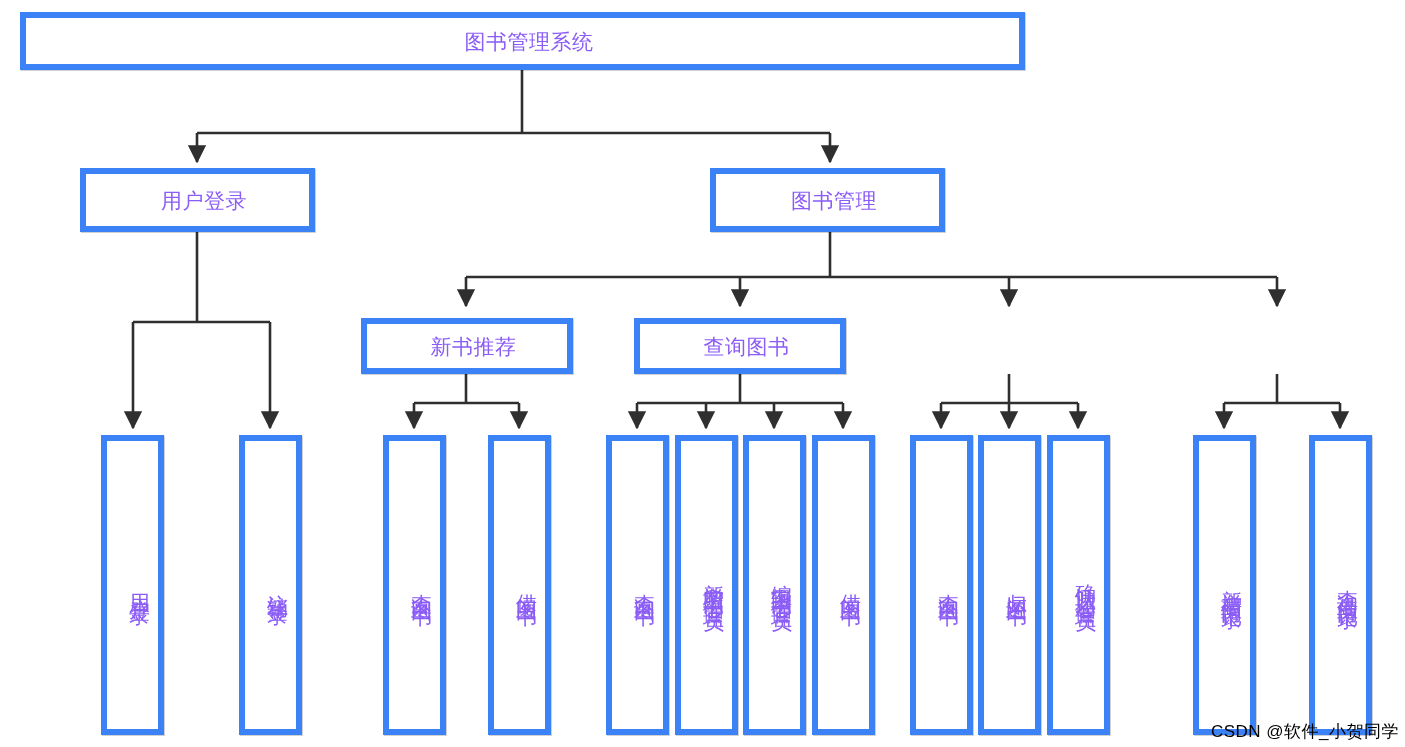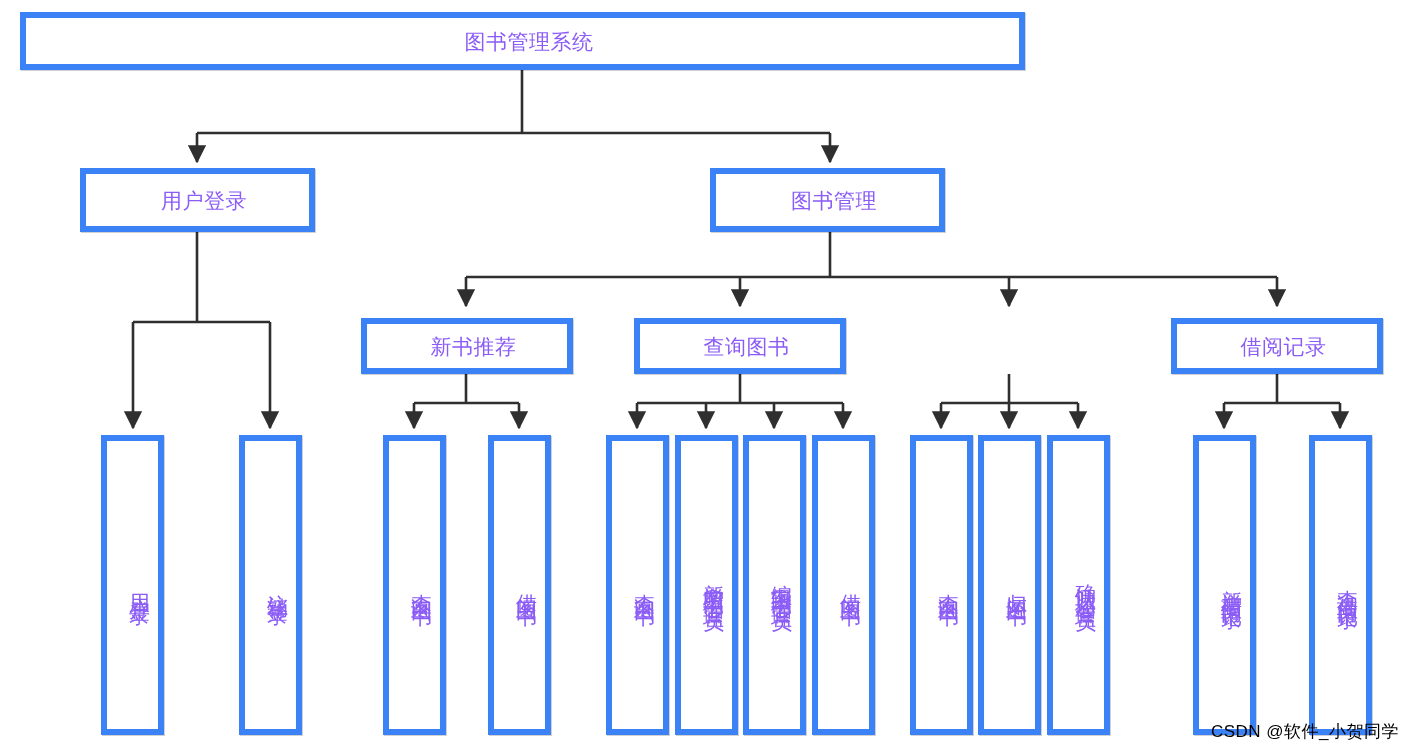--- a/index.html
+++ b/index.html
@@ -140,23 +140,20 @@
   <div class="node horizontal" style="left:710px; top:168px; width:235px; height:64px;">
     <span class="label">图书管理</span>
   </div>
 
   <div class="node horizontal" style="left:361px; top:318px; width:212px; height:56px;">
     <span class="label">新书推荐</span>
   </div>
   <div class="node horizontal" style="left:634px; top:318px; width:212px; height:56px;">
     <span class="label">查询图书</span>
   </div>
-  <div class="node horizontal" style="left:1171px; top:318px; width:212px; height:56px;">
-    <span class="label">借阅记录</span>
-  </div>
 
   <div class="node vertical" style="left:101px; top:435px; width:63px; height:300px;">
     <span class="label">用户登录</span>
   </div>
   <div class="node vertical" style="left:239px; top:435px; width:63px; height:300px;">
     <span class="label">注销登录</span>
   </div>
 
   <div class="node vertical" style="left:383px; top:435px; width:63px; height:300px;">
     <span class="label">查询图书</span>

